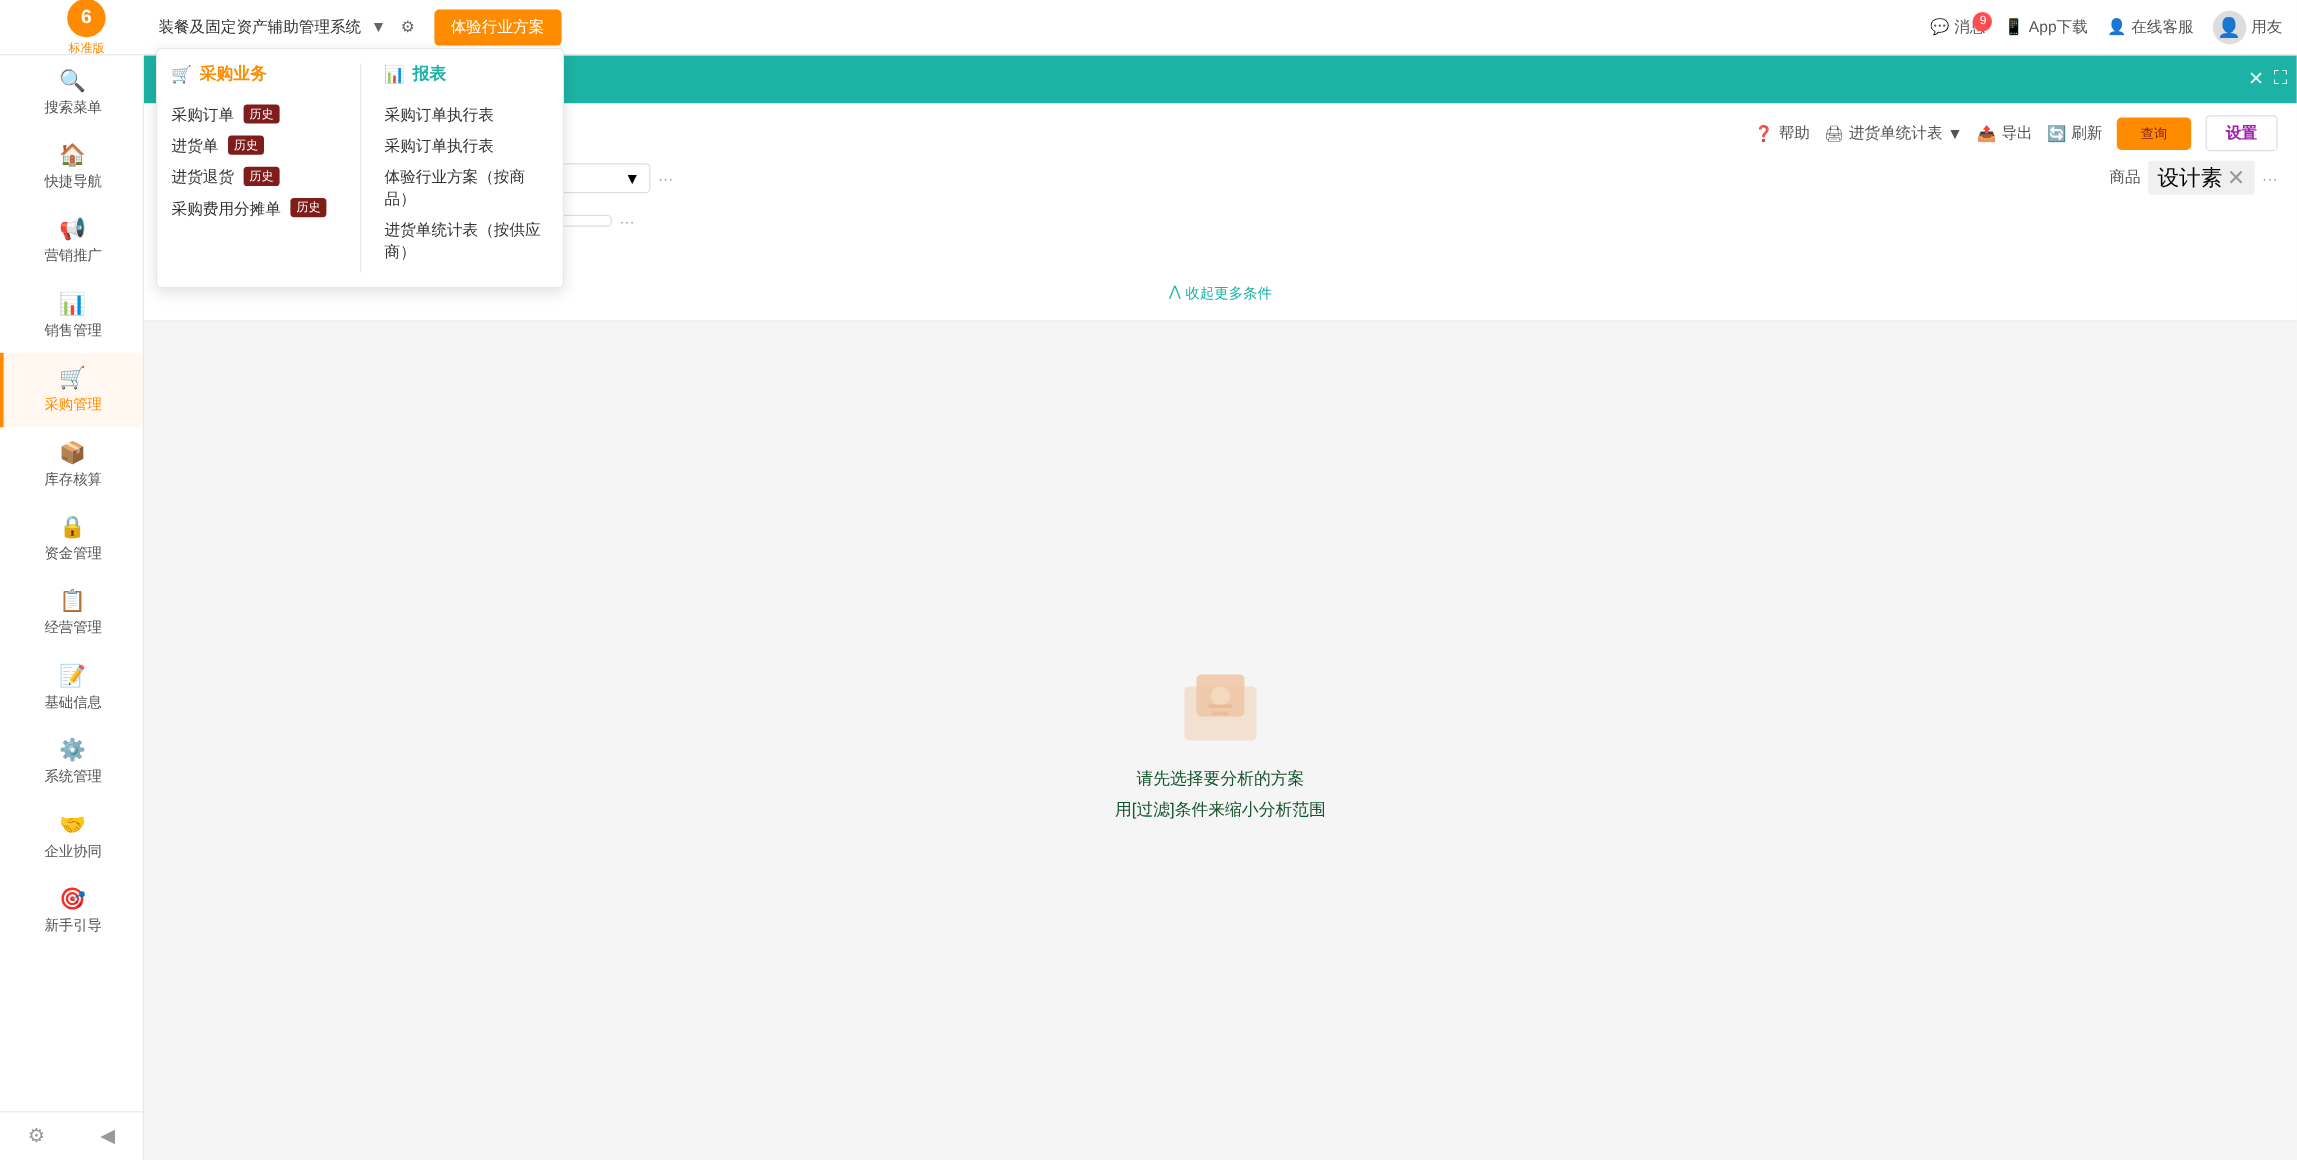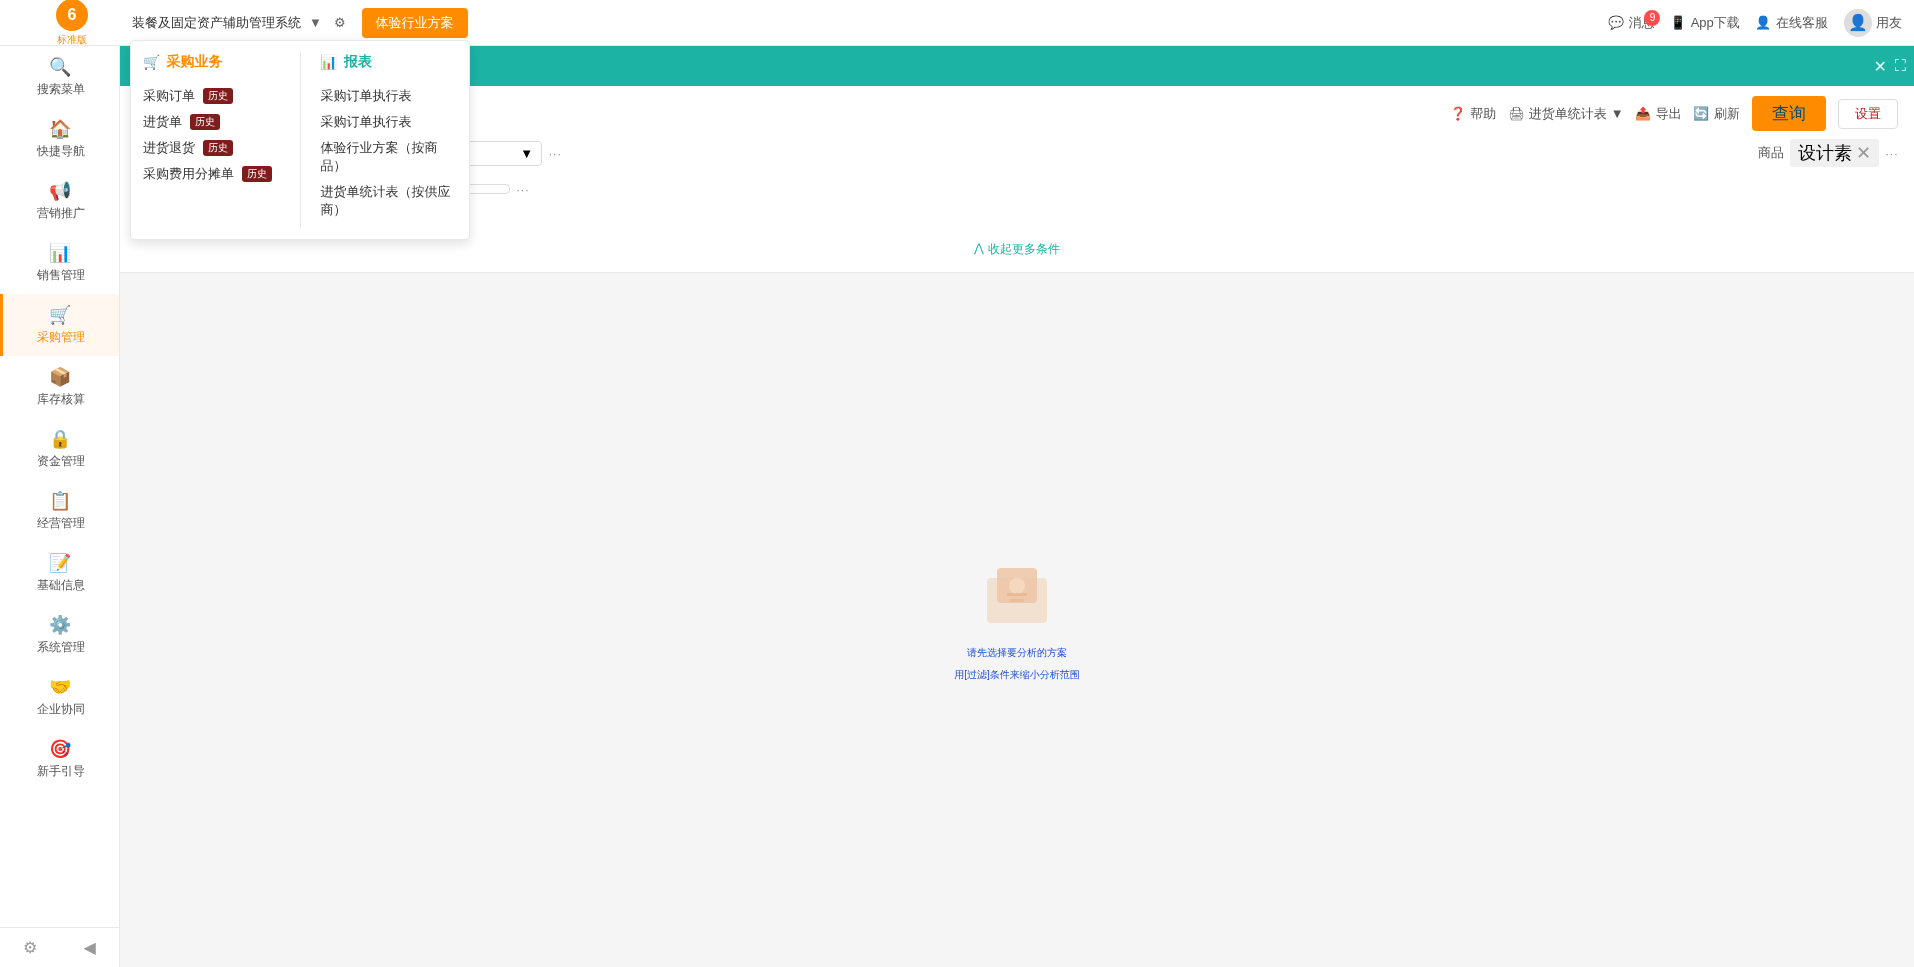--- a/index.html
+++ b/index.html
@@ -229,35 +229,36 @@
     .toolbar-action {
       display: flex;
       align-items: center;
       gap: 4px;
       color: #555;
       cursor: pointer;
       font-size: 13px;
     }
     .query-btn {
       background: #ff8c00;
-      color: #0c4a6e;
+      color: #7f1d1d;
       border: none;
       padding: 6px 20px;
       border-radius: 4px;
       cursor: pointer;
-      font-size: 17px;
+      font-size: 11px;
     }
     .set-btn {
       background: white;
-      color: #b91c1c;
+      color: #a21caf;
       border: 1px solid #ddd;
       padding: 5px 16px;
       border-radius: 4px;
       cursor: pointer;
       font-size: 13px;
+      font-weight: bold;
     }
     .filter-row {
       display: flex;
       align-items: center;
       gap: 12px;
       margin-bottom: 8px;
       flex-wrap: wrap;
     }
     .filter-item {
       display: flex;
@@ -341,21 +342,21 @@
       font-size: 14px;
       font-weight: bold;
       margin-bottom: 10px;
       padding-bottom: 6px;
     }
     .menu-section-header.report {
       color: #1db3a4;
     }
     .menu-item-row {
       display: flex;
-      align-items: center;
+      align-items: flex-start;
       gap: 8px;
       margin-bottom: 8px;
       cursor: pointer;
     }
     .menu-item-label {
       color: #333;
       font-size: 13px;
     }
     .history-badge {
       background: #7f1d1d;
@@ -379,22 +380,22 @@
       justify-content: center;
       color: #999;
       gap: 8px;
     }
     .empty-icon {
       width: 80px;
       height: 80px;
       opacity: 0.6;
     }
     .empty-text {
-      font-size: 10px;
-      color: #1d4ed8;
+      font-size: 14px;
+      color: #14532d;
     }
   </style>
 </head>
 <body>
 
 <div class="top-header">
   <div class="logo-area">
     <div class="logo-icon">
       <span>6</span>
     </div>

